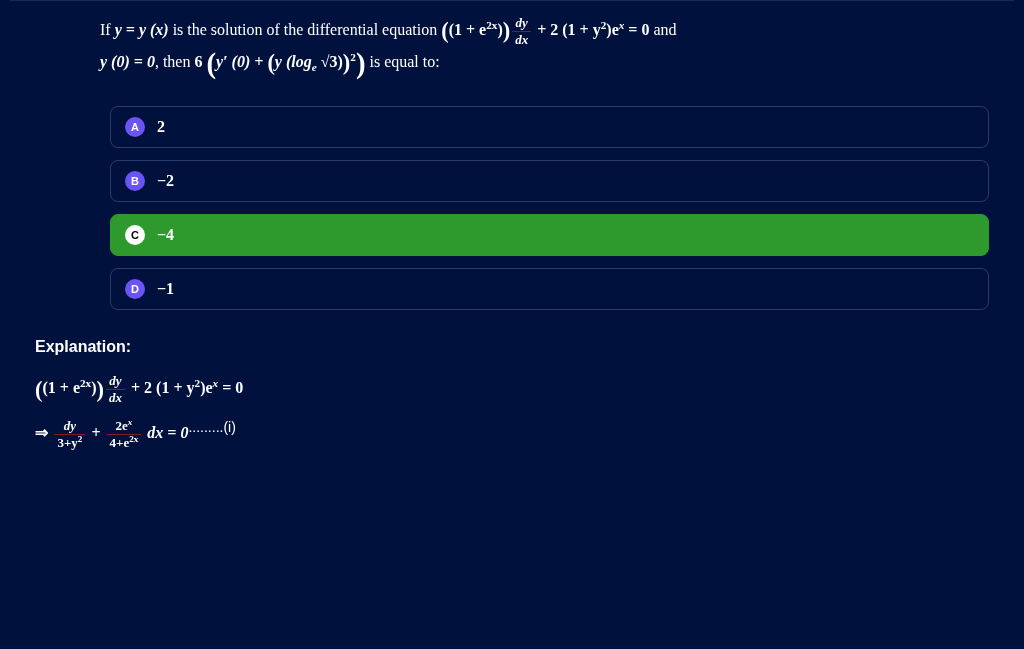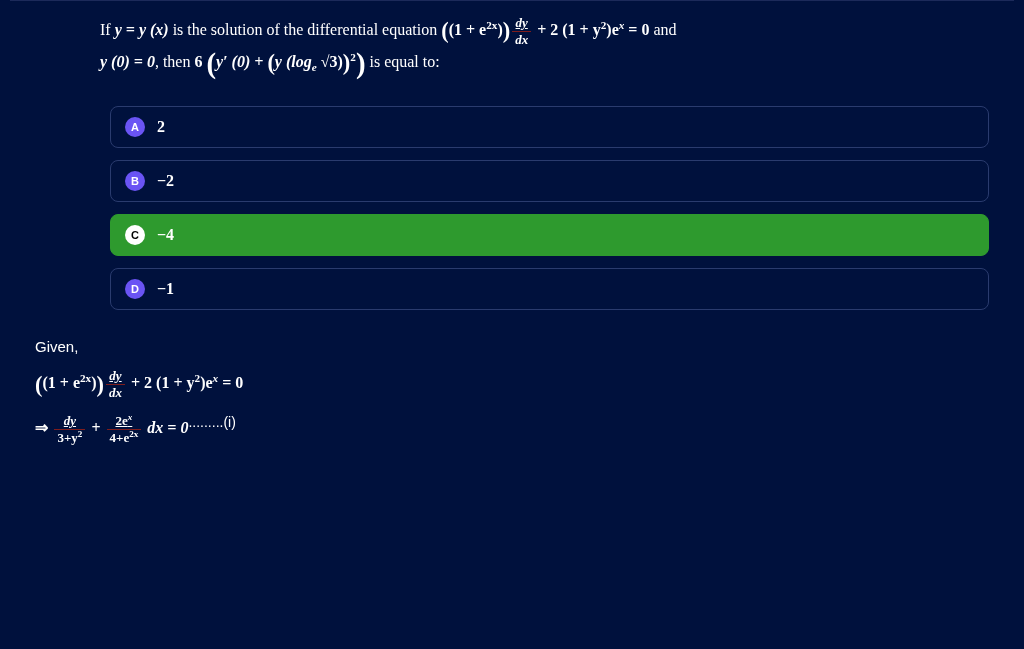--- a/index.html
+++ b/index.html
@@ -91,21 +91,20 @@
       display: inline-flex;
       flex-direction: column;
       align-items: center;
       vertical-align: middle;
       font-size: 13px;
       line-height: 1.1;
       margin: 0 2px;
     }
     .frac .num {
       padding: 0 3px 1px 3px;
-      text-decoration: underline;
     }
     .frac .den {
       border-top: 1px solid #7f1d1d;
       padding: 1px 3px 0 3px;
     }
     .sup {
       font-size: 0.7em;
       vertical-align: super;
       line-height: 0;
     }
@@ -157,21 +156,21 @@
       <span class="option-badge">C</span>
       <span class="option-text">−4</span>
     </div>
     <div class="option">
       <span class="option-badge">D</span>
       <span class="option-text">−1</span>
     </div>
   </div>
 
   <div class="explanation">
-    <div class="explanation-text">Given,</div>
+    <div class="explanation-title">Explanation:</div>
 
     <div class="math-line">
       <b>
         <span class="bigparen">(</span><span>(1 + e</span><span class="sup">2x</span><span>)</span><span class="bigparen">)</span><span class="frac">
             <span class="num italic-math">dy</span>
             <span class="den italic-math">dx</span>
           </span><span> + 2 (1 + y</span><span class="sup">2</span><span>)e</span><span class="sup italic-math">x</span><span> = 0</span>
       </b>
     </div>
 

